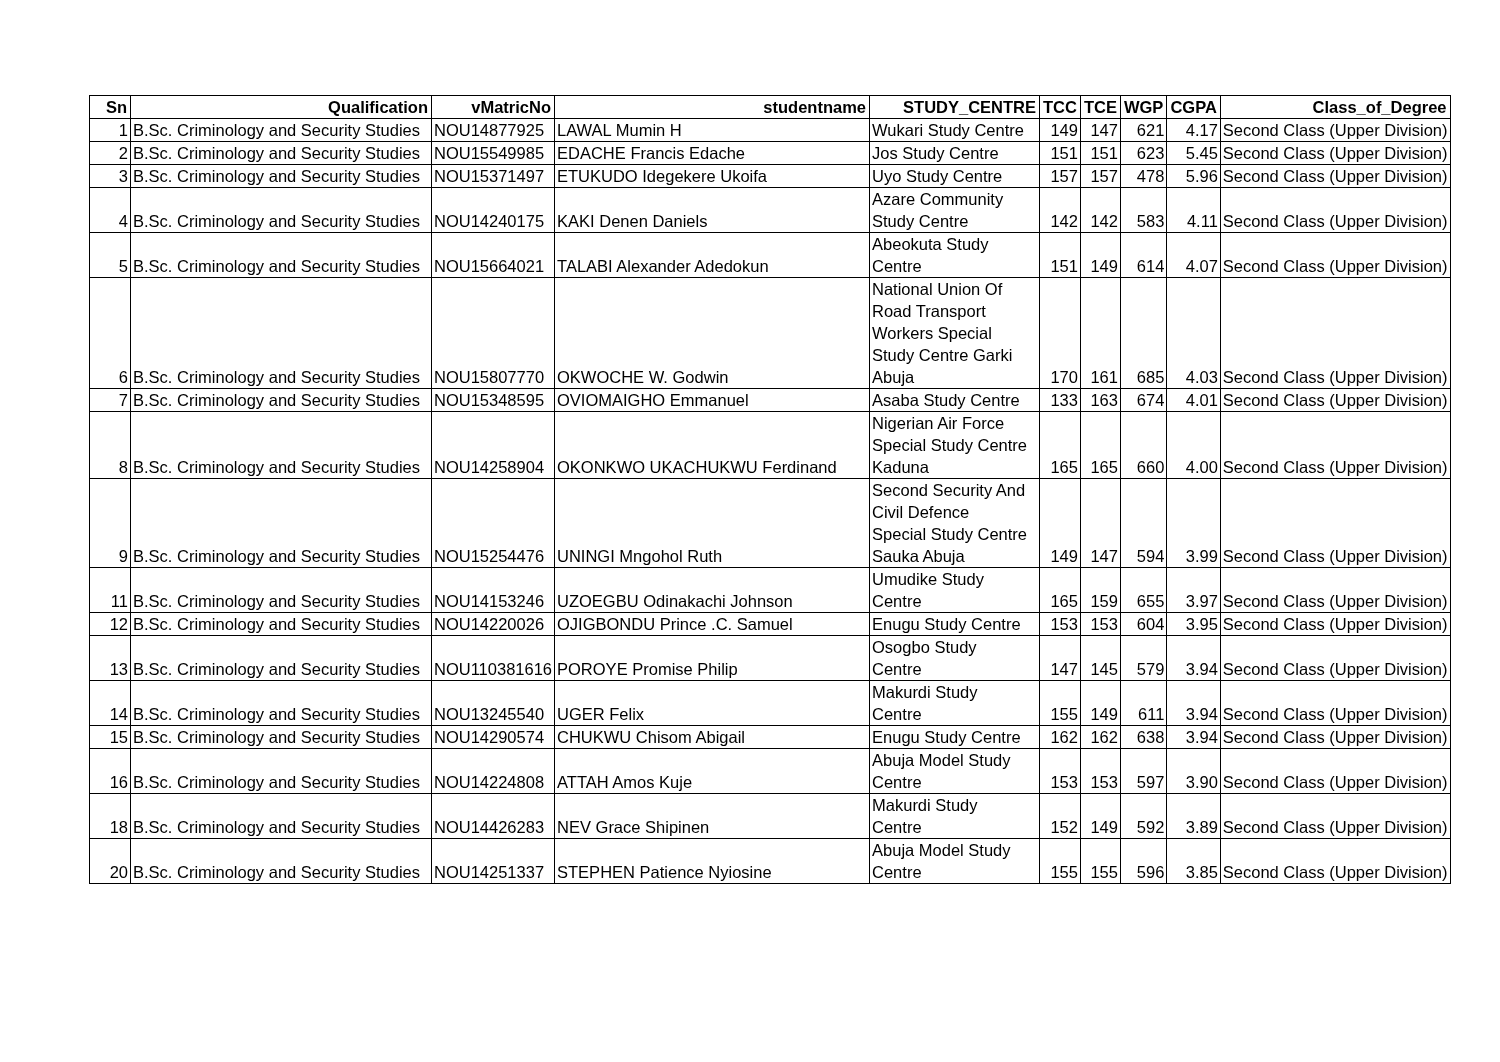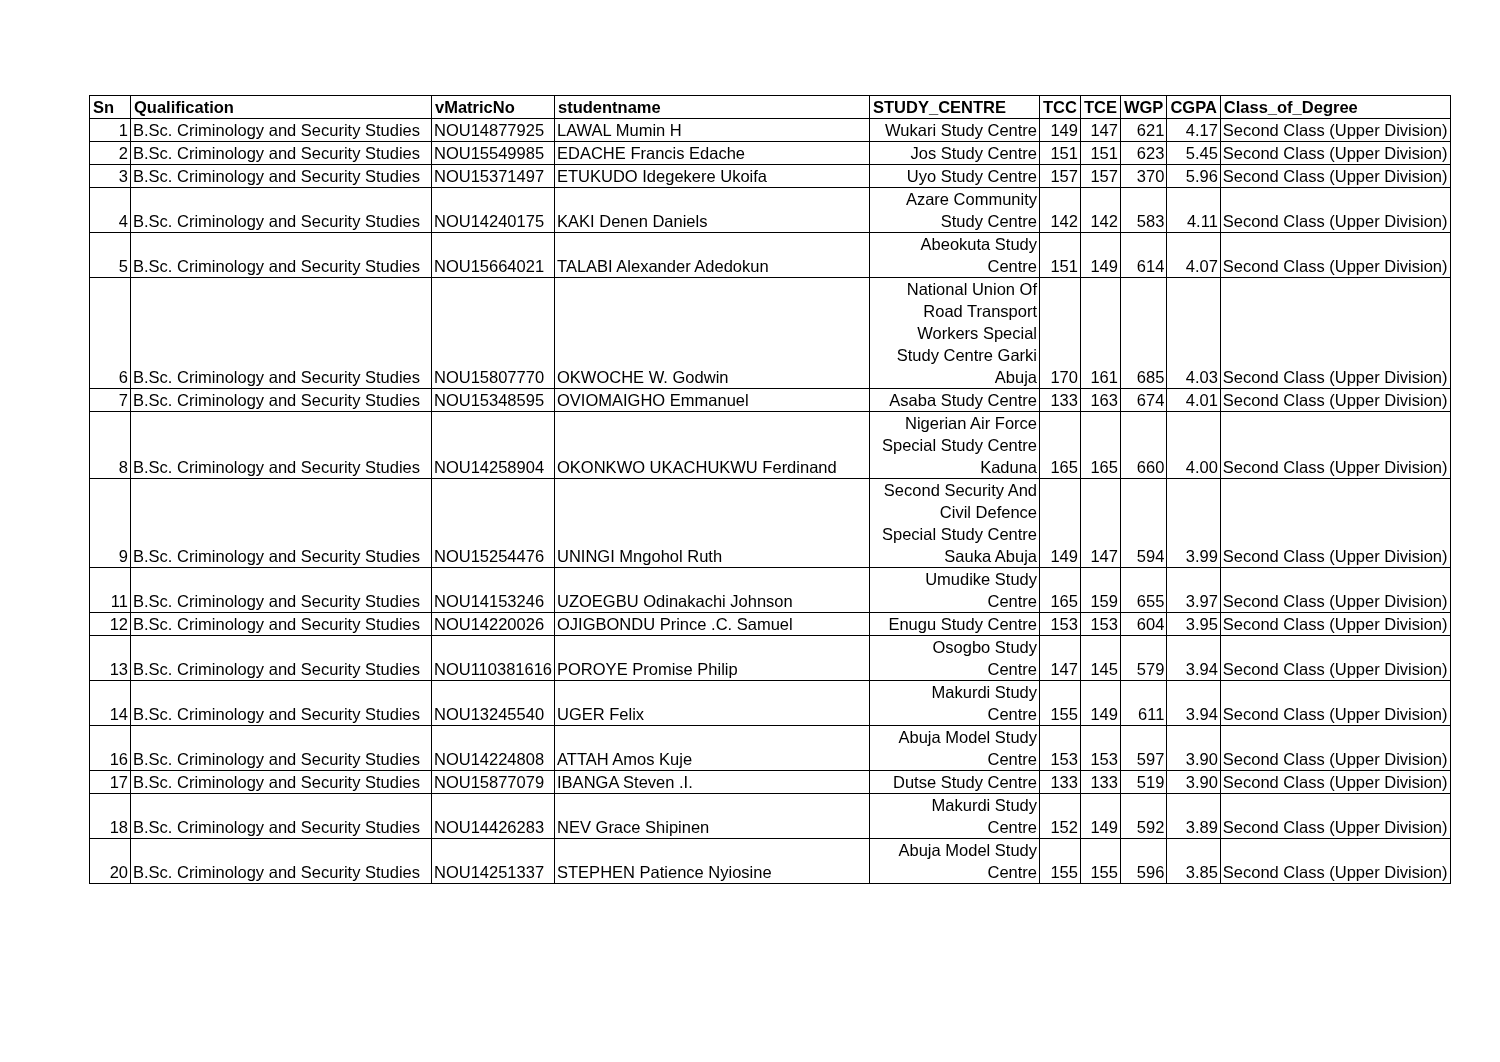--- a/index.html
+++ b/index.html
@@ -3,23 +3,23 @@
 <meta charset="utf-8">
 <style>
   html, body { margin:0; padding:0; background:#ffffff; }
   body { width:1500px; height:1062px; position:relative; overflow:hidden;
          font-family:"Liberation Sans", sans-serif; color:#000; }
   table.sheet { position:absolute; left:89px; top:95px; border-collapse:collapse;
                 table-layout:fixed; font-size:16.5px; }
   table.sheet td, table.sheet th { border:1.5px solid #000; padding:0 2px;
                 white-space:nowrap; overflow:hidden; vertical-align:bottom;
                 line-height:22px; }
-  table.sheet th { font-weight:bold; text-align:left; height:22px; padding:0 3px; }
+  table.sheet th { font-weight:bold; text-align:right; height:22px; padding:0 3px; }
   td.num { text-align:right; }
-  td.centre { white-space:normal;text-align:right; }
+  td.centre { white-space:normal; }
   td.clip { text-overflow:clip; }
   td.centre span { display:block; }
 </style>
 </head>
 <body>
 
 <table class="sheet">
   <colgroup>
     <col style="width:41px">
       <col style="width:301px">
@@ -78,21 +78,21 @@
       <tr>
         <td class="num">3</td>
         <td class="clip">B.Sc. Criminology and Security Studies</td>
         <td class="clip">NOU15371497</td>
         <td>ETUKUDO Idegekere Ukoifa</td>
         <td class="centre">
           <span>Uyo Study Centre</span>
         </td>
         <td class="num">157</td>
         <td class="num">157</td>
-        <td class="num">370</td>
+        <td class="num">478</td>
         <td class="num">5.96</td>
         <td class="clip">Second Class (Upper Division)</td>
       </tr>
       <tr>
         <td class="num">4</td>
         <td class="clip">B.Sc. Criminology and Security Studies</td>
         <td class="clip">NOU14240175</td>
         <td>KAKI Denen Daniels</td>
         <td class="centre">
           <span>Azare Community</span>
@@ -237,49 +237,49 @@
           <span>Makurdi Study</span>
           <span>Centre</span>
         </td>
         <td class="num">155</td>
         <td class="num">149</td>
         <td class="num">611</td>
         <td class="num">3.94</td>
         <td class="clip">Second Class (Upper Division)</td>
       </tr>
       <tr>
+        <td class="num">15</td>
+        <td class="clip">B.Sc. Criminology and Security Studies</td>
+        <td class="clip">NOU14290574</td>
+        <td>CHUKWU Chisom Abigail</td>
+        <td class="centre">
+          <span>Enugu Study Centre</span>
+        </td>
+        <td class="num">162</td>
+        <td class="num">162</td>
+        <td class="num">638</td>
+        <td class="num">3.94</td>
+        <td class="clip">Second Class (Upper Division)</td>
+      </tr>
+      <tr>
         <td class="num">16</td>
         <td class="clip">B.Sc. Criminology and Security Studies</td>
         <td class="clip">NOU14224808</td>
         <td>ATTAH Amos Kuje</td>
         <td class="centre">
           <span>Abuja Model Study</span>
           <span>Centre</span>
         </td>
         <td class="num">153</td>
         <td class="num">153</td>
         <td class="num">597</td>
         <td class="num">3.90</td>
         <td class="clip">Second Class (Upper Division)</td>
       </tr>
       <tr>
-        <td class="num">17</td>
-        <td class="clip">B.Sc. Criminology and Security Studies</td>
-        <td class="clip">NOU15877079</td>
-        <td>IBANGA Steven .I.</td>
-        <td class="centre">
-          <span>Dutse Study Centre</span>
-        </td>
-        <td class="num">133</td>
-        <td class="num">133</td>
-        <td class="num">519</td>
-        <td class="num">3.90</td>
-        <td class="clip">Second Class (Upper Division)</td>
-      </tr>
-      <tr>
         <td class="num">18</td>
         <td class="clip">B.Sc. Criminology and Security Studies</td>
         <td class="clip">NOU14426283</td>
         <td>NEV Grace Shipinen</td>
         <td class="centre">
           <span>Makurdi Study</span>
           <span>Centre</span>
         </td>
         <td class="num">152</td>
         <td class="num">149</td>

